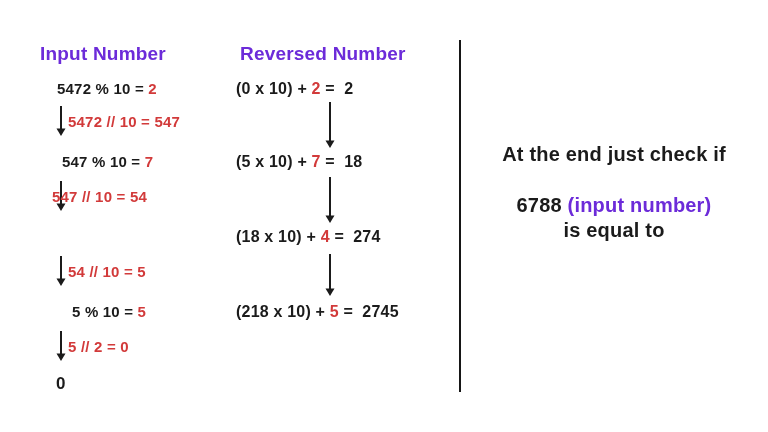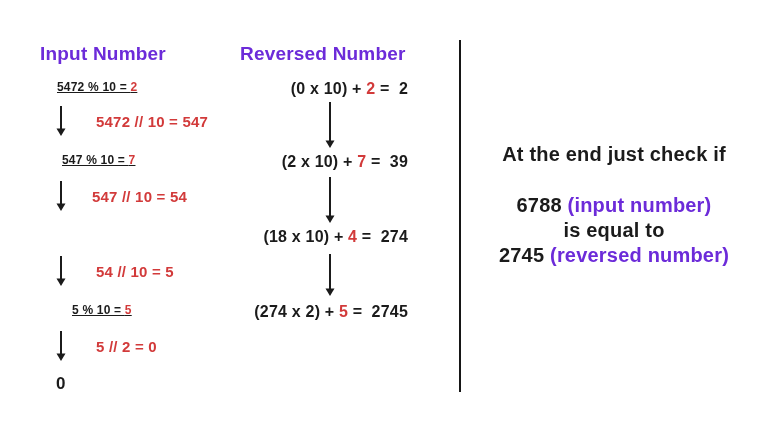--- a/index.html
+++ b/index.html
@@ -1,24 +1,24 @@
 <!DOCTYPE html>
 <html><head>
 <meta charset="utf-8">
 <style>
   html,body{margin:0;padding:0;background:#fff;}
   #canvas{
     position:relative;width:768px;height:432px;background:#ffffff;
     font-family:"Liberation Sans",sans-serif;font-weight:700;overflow:hidden;
   }
   .hdr{position:absolute;font-size:19px;font-weight:800;color:#6C2BD9;letter-spacing:.2px;white-space:pre;}
-  .expr{position:absolute;font-size:12px;color:#1b1b1b;white-space:pre;letter-spacing:.2px;text-decoration:underline;}
+  .expr{position:absolute;font-size:15px;color:#1b1b1b;white-space:pre;letter-spacing:.2px;}
   .red{color:#D23A3A;}
-  .divnote{position:absolute;font-size:15px;color:#D23A3A;white-space:pre;letter-spacing:.2px;margin-left:28px;}
-  .mrow{position:absolute;left:216px;width:192px;text-align:right;font-size:16px;color:#1b1b1b;white-space:pre;letter-spacing:.2px;}
+  .divnote{position:absolute;font-size:15px;color:#D23A3A;white-space:pre;letter-spacing:.2px;}
+  .mrow{position:absolute;left:236px;width:192px;text-align:left;font-size:16px;color:#1b1b1b;white-space:pre;letter-spacing:.2px;}
   .arrow{position:absolute;}
   .vline{position:absolute;left:459px;top:40px;width:2px;height:352px;background:#161616;}
   .rline{position:absolute;left:462px;width:304px;text-align:center;font-size:20px;color:#1b1b1b;white-space:pre;letter-spacing:.2px;}
   .purple{color:#6C2BD9;margin-top:32px;}
   .zero{position:absolute;font-size:17px;color:#1b1b1b;}
 </style>
 </head>
 <body>
 
 <div id="canvas">
@@ -31,21 +31,21 @@
       <line x1="7" y1="0" x2="7" y2="24" stroke="#1b1b1b" stroke-width="2"></line>
       <polygon points="2.5,22.5 11.5,22.5 7,30" fill="#1b1b1b"></polygon>
     </svg>
   <div class="divnote" style="left:68px;top:113px">5472 // 10 = 547</div>
 
   <div class="expr" style="left:62px;top:153px"><span>547 % 10 = </span><span class="red">7</span></div>
   <svg class="arrow" style="left:54px;top:181px" width="14" height="30" viewBox="0 0 14 30">
       <line x1="7" y1="0" x2="7" y2="24" stroke="#1b1b1b" stroke-width="2"></line>
       <polygon points="2.5,22.5 11.5,22.5 7,30" fill="#1b1b1b"></polygon>
     </svg>
-  <div class="divnote" style="left:64px;top:188px">547 // 10 = 54</div>
+  <div class="divnote" style="left:52px;top:188px">547 // 10 = 54</div>
 
   <svg class="arrow" style="left:54px;top:256px" width="14" height="30" viewBox="0 0 14 30">
       <line x1="7" y1="0" x2="7" y2="24" stroke="#1b1b1b" stroke-width="2"></line>
       <polygon points="2.5,22.5 11.5,22.5 7,30" fill="#1b1b1b"></polygon>
     </svg>
   <div class="divnote" style="left:68px;top:263px">54 // 10 = 5</div>
 
   <div class="expr" style="left:72px;top:303px"><span>5 % 10 = </span><span class="red">5</span></div>
   <svg class="arrow" style="left:54px;top:331px" width="14" height="30" viewBox="0 0 14 30">
       <line x1="7" y1="0" x2="7" y2="24" stroke="#1b1b1b" stroke-width="2"></line>
@@ -54,34 +54,33 @@
   <div class="divnote" style="left:68px;top:338px">5 // 2 = 0</div>
 
   <div class="zero" style="left:56px;top:374px">0</div>
 
   <div class="mrow" style="top:80px"><span>(0 x 10) + </span><span class="red">2</span><span> =  2</span></div>
   <svg class="arrow" style="left:323px;top:102px" width="14" height="46" viewBox="0 0 14 46">
       <line x1="7" y1="0" x2="7" y2="40" stroke="#1b1b1b" stroke-width="2"></line>
       <polygon points="2.5,38.5 11.5,38.5 7,46" fill="#1b1b1b"></polygon>
     </svg>
 
-  <div class="mrow" style="top:153px"><span>(2 x 10) + </span><span class="red">7</span><span> =  39</span></div>
+  <div class="mrow" style="top:153px"><span>(5 x 10) + </span><span class="red">7</span><span> =  18</span></div>
   <svg class="arrow" style="left:323px;top:177px" width="14" height="46" viewBox="0 0 14 46">
       <line x1="7" y1="0" x2="7" y2="40" stroke="#1b1b1b" stroke-width="2"></line>
       <polygon points="2.5,38.5 11.5,38.5 7,46" fill="#1b1b1b"></polygon>
     </svg>
 
   <div class="mrow" style="top:228px"><span>(18 x 10) + </span><span class="red">4</span><span> =  274</span></div>
   <svg class="arrow" style="left:323px;top:254px" width="14" height="42" viewBox="0 0 14 42">
       <line x1="7" y1="0" x2="7" y2="36" stroke="#1b1b1b" stroke-width="2"></line>
       <polygon points="2.5,34.5 11.5,34.5 7,42" fill="#1b1b1b"></polygon>
     </svg>
 
-  <div class="mrow" style="top:303px"><span>(274 x 2) + </span><span class="red">5</span><span> =  2745</span></div>
+  <div class="mrow" style="top:303px"><span>(218 x 10) + </span><span class="red">5</span><span> =  2745</span></div>
 
   <div class="vline"></div>
 
   <div class="rline" style="top:143px">At the end just check if</div>
   <div class="rline" style="top:194px"><span>6788 </span><span class="purple">(input number)</span></div>
   <div class="rline" style="top:219px">is equal to</div>
-  <div class="rline" style="top:244px"><span>2745 </span><span class="purple">(reversed number)</span></div>
 
 </div>
 
 </body></html>

